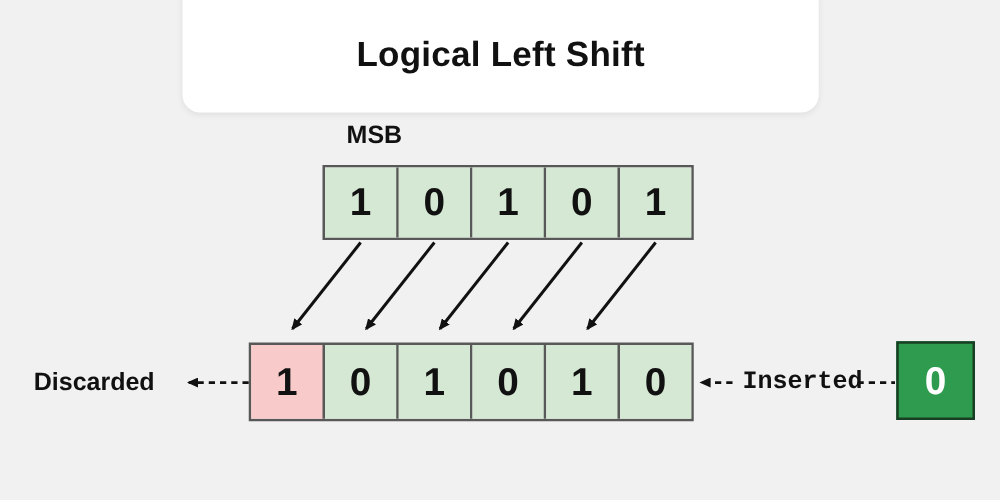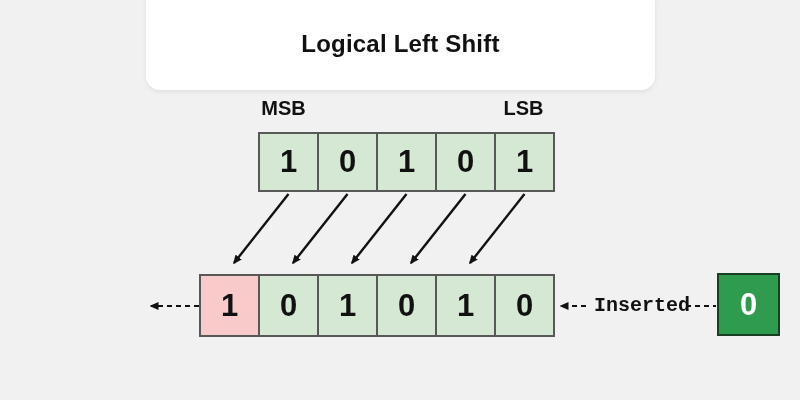--- a/index.html
+++ b/index.html
@@ -10,27 +10,27 @@
   *{margin:0;padding:0;box-sizing:content-box;}
   html,body{width:800px;height:400px;}
   body{font-family:"Liberation Sans","DejaVu Sans",sans-serif;background:var(--background);overflow:hidden;}
   .stage{position:relative;width:800px;height:400px;background:var(--background);}
 
   .title-card{
     position:absolute;left:146px;top:-16px;width:509px;height:92px;
     background:var(--card);border-radius:14px;box-shadow:0 2px 5px rgba(0,0,0,.07);
     display:flex;align-items:center;justify-content:center;padding-top:14px;
   }
-  .title-card h1{font-size:24px;font-weight:700;color:var(--text);letter-spacing:.2px;}
+  .title-card h1{font-size:28px;font-weight:700;color:var(--text);letter-spacing:.2px;}
 
   .reg-label{
     position:absolute;width:61px;text-align:center;top:96px;
     font-size:20px;font-weight:700;color:var(--text);line-height:24px;
   }
-  .reg-label.msb{left:253px;}
+  .reg-label.msb{left:269px;}
   .reg-label.lsb{left:493px;}
 
   .row{position:absolute;display:flex;border:2px solid var(--cell-border);}
   .row .cell{
     width:57px;display:flex;align-items:center;justify-content:center;
     background:var(--bit-fill);border-right:2px solid var(--cell-border);
     font-size:31px;font-weight:700;color:var(--text);
   }
   .row .cell:last-child{border-right:none;}
   .top-row{left:258px;top:132px;}
@@ -59,21 +59,20 @@
 </head>
 <body>
 
 <div class="stage">
 
   <div class="title-card">
     <h1>Logical Left Shift</h1>
   </div>
 
   <div class="reg-label msb">MSB</div>
-  <div class="reg-label lsb">LSB</div>
 
   <div class="row top-row">
     <div class="cell">1</div>
     <div class="cell">0</div>
     <div class="cell">1</div>
     <div class="cell">0</div>
     <div class="cell">1</div>
   </div>
 
   <svg class="arrow-layer" viewBox="0 0 800 400" xmlns="http://www.w3.org/2000/svg">
@@ -94,17 +93,18 @@
 
   <div class="row bottom-row">
     <div class="cell discarded">1</div>
     <div class="cell">0</div>
     <div class="cell">1</div>
     <div class="cell">0</div>
     <div class="cell">1</div>
     <div class="cell">0</div>
   </div>
 
+  <div class="side-label discarded-label">Discarded</div>
   <div class="side-label inserted-label">Inserted</div>
 
   <div class="inserted-box">0</div>
 
 </div>
 
 </body></html>

